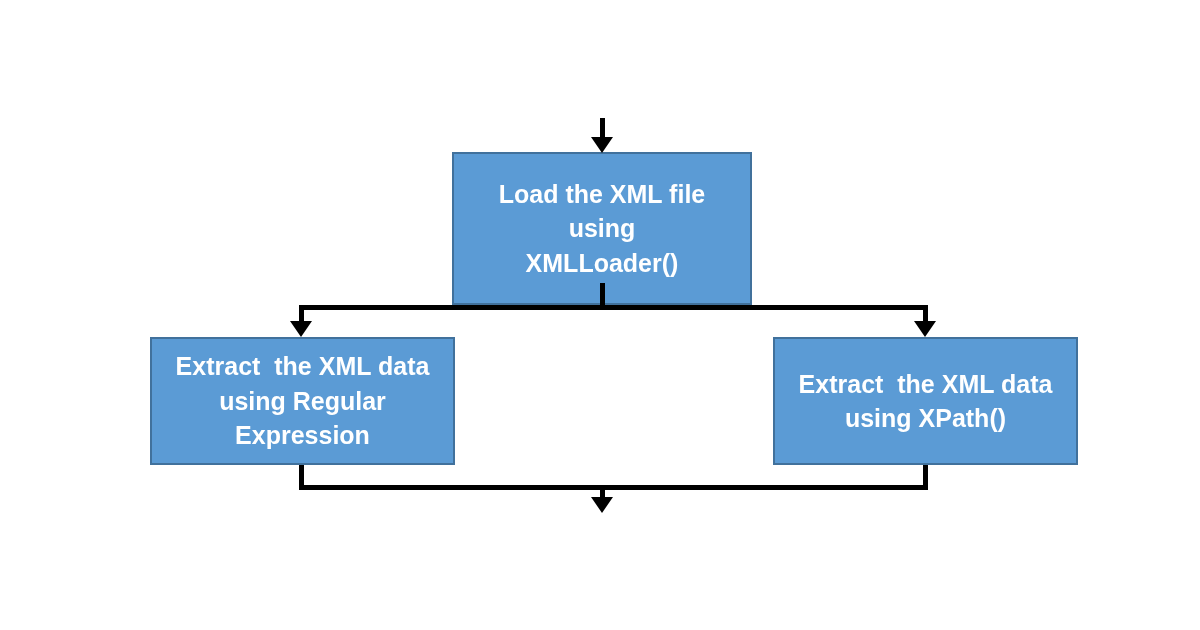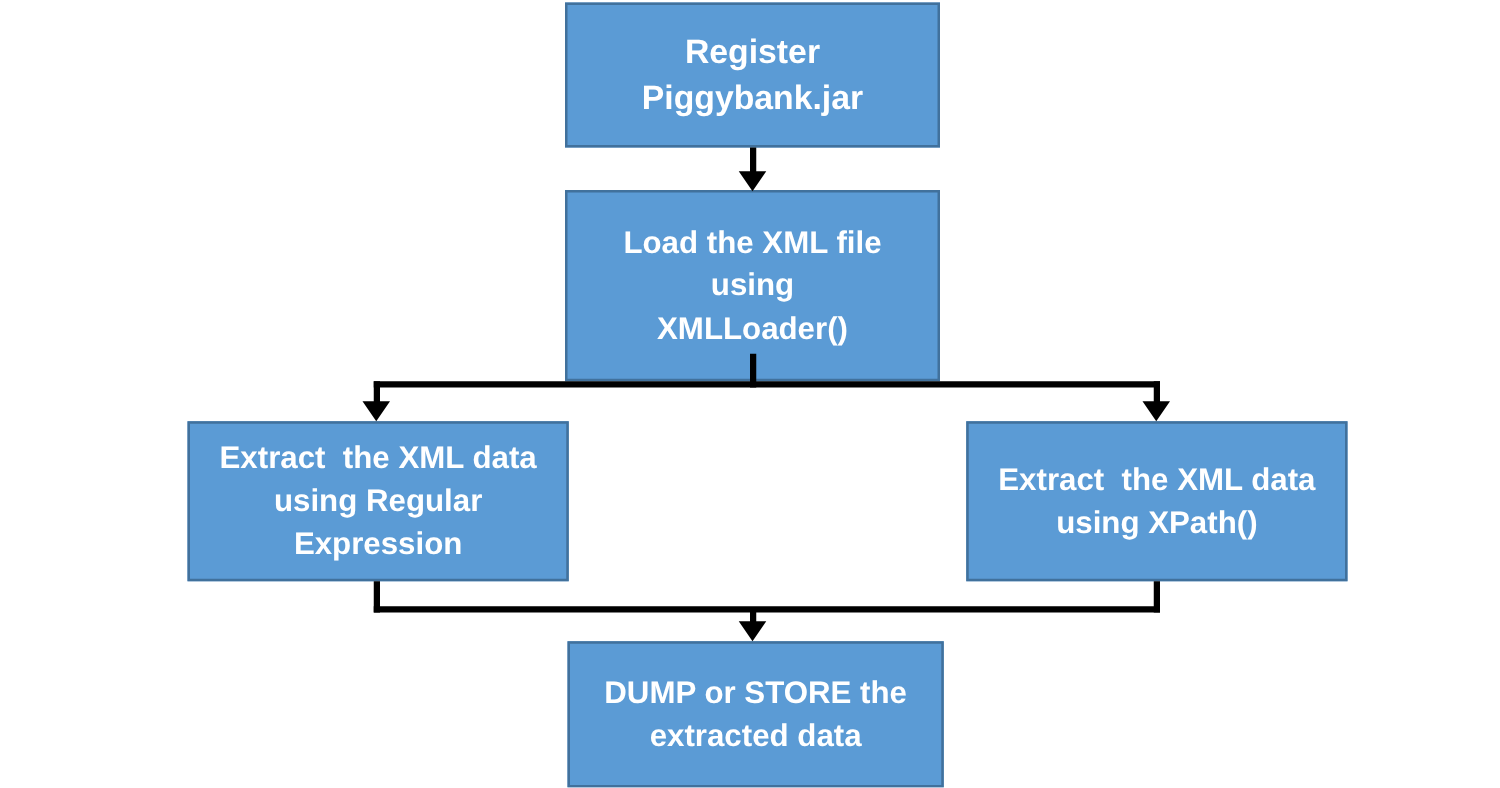--- a/index.html
+++ b/index.html
@@ -68,35 +68,31 @@
   #c-merge-h      { left: 299px; top: 485px; width: 629px; height: 5px; }
 
   #c-merge-stem   { left: 600px; top: 487px; width: 5px; height: 12px; }
   #c-merge-head   { left: 591px; top: 497px; }
 </style>
 </head>
 <body>
 
 <div class="canvas">
 
-  <div class="node" id="n-register">Register
-Piggybank.jar</div>
 
   <div class="node" id="n-load">Load the XML file
 using
 XMLLoader()</div>
 
   <div class="node" id="n-regex">Extract  the XML data
 using Regular Expression</div>
 
   <div class="node" id="n-xpath">Extract  the XML data
 using XPath()</div>
 
-  <div class="node" id="n-dump">DUMP or STORE the
-extracted data</div>
 
   <div class="line" id="c-reg-load-v"></div>
   <div class="arrowhead" id="c-reg-load-head"></div>
 
   <div class="line" id="c-load-stem"></div>
   <div class="line" id="c-branch-h"></div>
 
   <div class="line" id="c-left-drop-v"></div>
   <div class="arrowhead" id="c-left-drop-head"></div>
 

